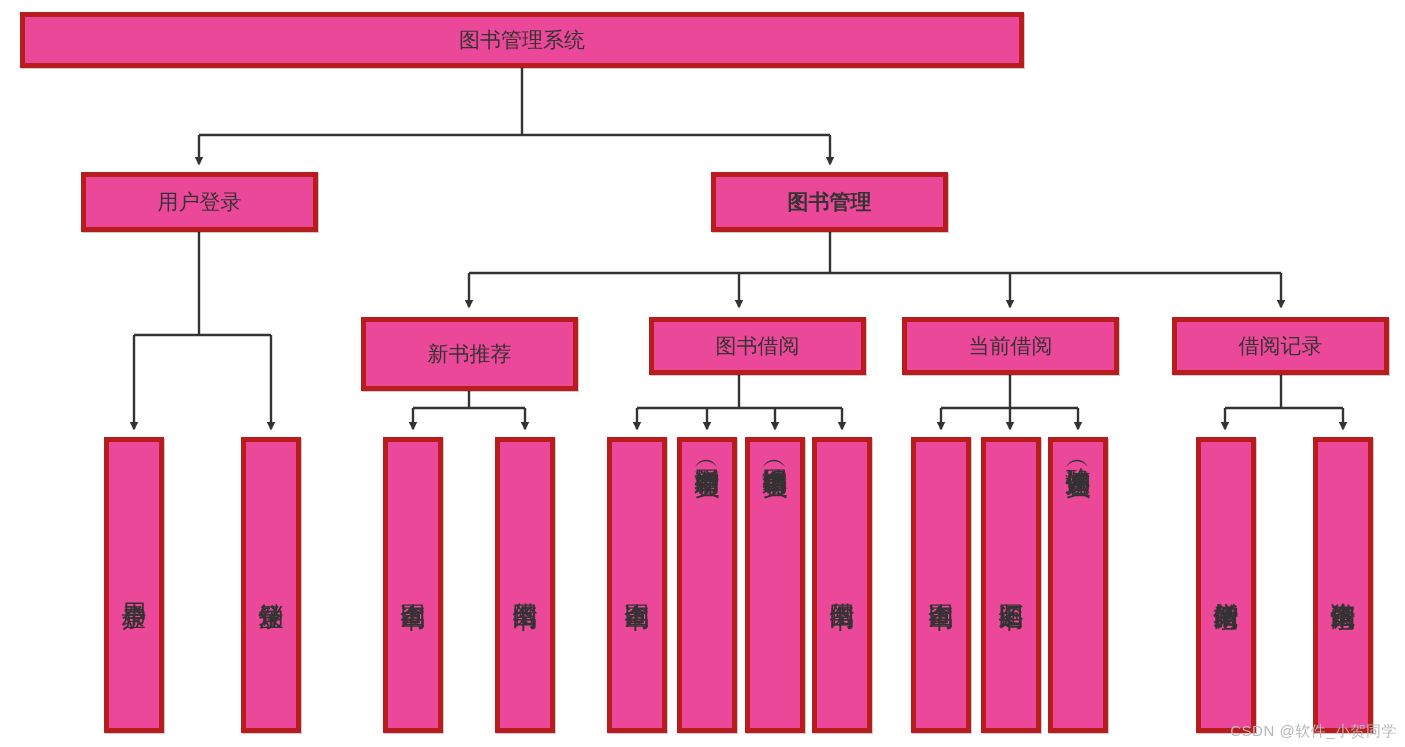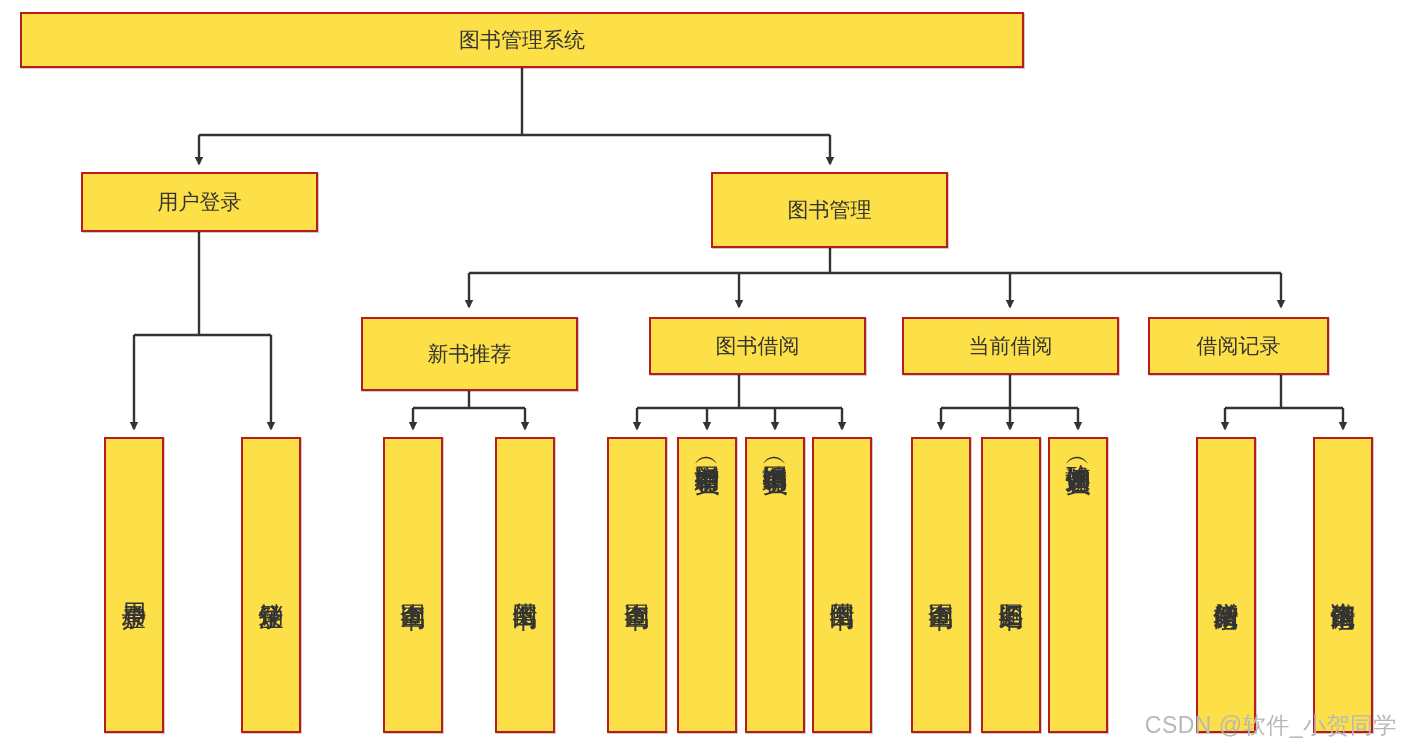--- a/index.html
+++ b/index.html
@@ -22,22 +22,22 @@
     position: absolute;
     left: 0;
     top: 0;
     width: 1405px;
     height: 747px;
     pointer-events: none;
   }
   .node {
     position: absolute;
     box-sizing: border-box;
-    background: #fde047;
-    border: 2px solid #b91c1c;
+    background: #ec4899;
+    border: 5px solid #b91c1c;
     display: flex;
     align-items: center;
     justify-content: center;
     color: #333333;
     box-shadow: 1px 1px 0 rgba(0,0,0,0.20);
   }
   .node-label {
     display: block;
     text-align: center;
     line-height: 1.12;
@@ -61,21 +61,21 @@
     white-space: nowrap;
   }
   .node.vertical.centered {
     align-items: center;
     padding-top: 0;
   }
   #watermark {
     position: absolute;
     right: 8px;
     bottom: 6px;
-    font-size: 23px;
+    font-size: 15px;
     color: #b8b8b8;
     letter-spacing: 0.5px;
     white-space: nowrap;
   }
 </style>
 </head>
 <body>
 
 <div id="diagram-root">
 
@@ -132,37 +132,37 @@
   </svg>
 
   <div class="node horizontal" style="left:20px; top:12px; width:1004px; height:56px;">
     <span class="node-label">图书管理系统</span>
   </div>
 
   <div class="node horizontal" style="left:81px; top:172px; width:237px; height:60px;">
     <span class="node-label">用户登录</span>
   </div>
 
-  <div class="node horizontal" style="left:711px; top:172px; width:237px; height:76px;">
+  <div class="node horizontal" style="left:711px; top:172px; width:237px; height:60px;font-weight:bold;">
     <span class="node-label">图书管理</span>
   </div>
 
   <div class="node horizontal" style="left:361px; top:317px; width:217px; height:74px;">
     <span class="node-label">新书推荐</span>
   </div>
 
   <div class="node horizontal" style="left:649px; top:317px; width:217px; height:58px;">
     <span class="node-label">图书借阅</span>
   </div>
 
   <div class="node horizontal" style="left:902px; top:317px; width:217px; height:58px;">
     <span class="node-label">当前借阅</span>
   </div>
 
-  <div class="node horizontal" style="left:1148px; top:317px; width:181px; height:58px;">
+  <div class="node horizontal" style="left:1172px; top:317px; width:217px; height:58px;">
     <span class="node-label">借阅记录</span>
   </div>
 
   <div class="node vertical centered" style="left:104px; top:437px; width:60px; height:296px;">
     <span class="node-label">用户登录</span>
   </div>
 
   <div class="node vertical centered" style="left:241px; top:437px; width:60px; height:296px;">
     <span class="node-label">注销登录</span>
   </div>

